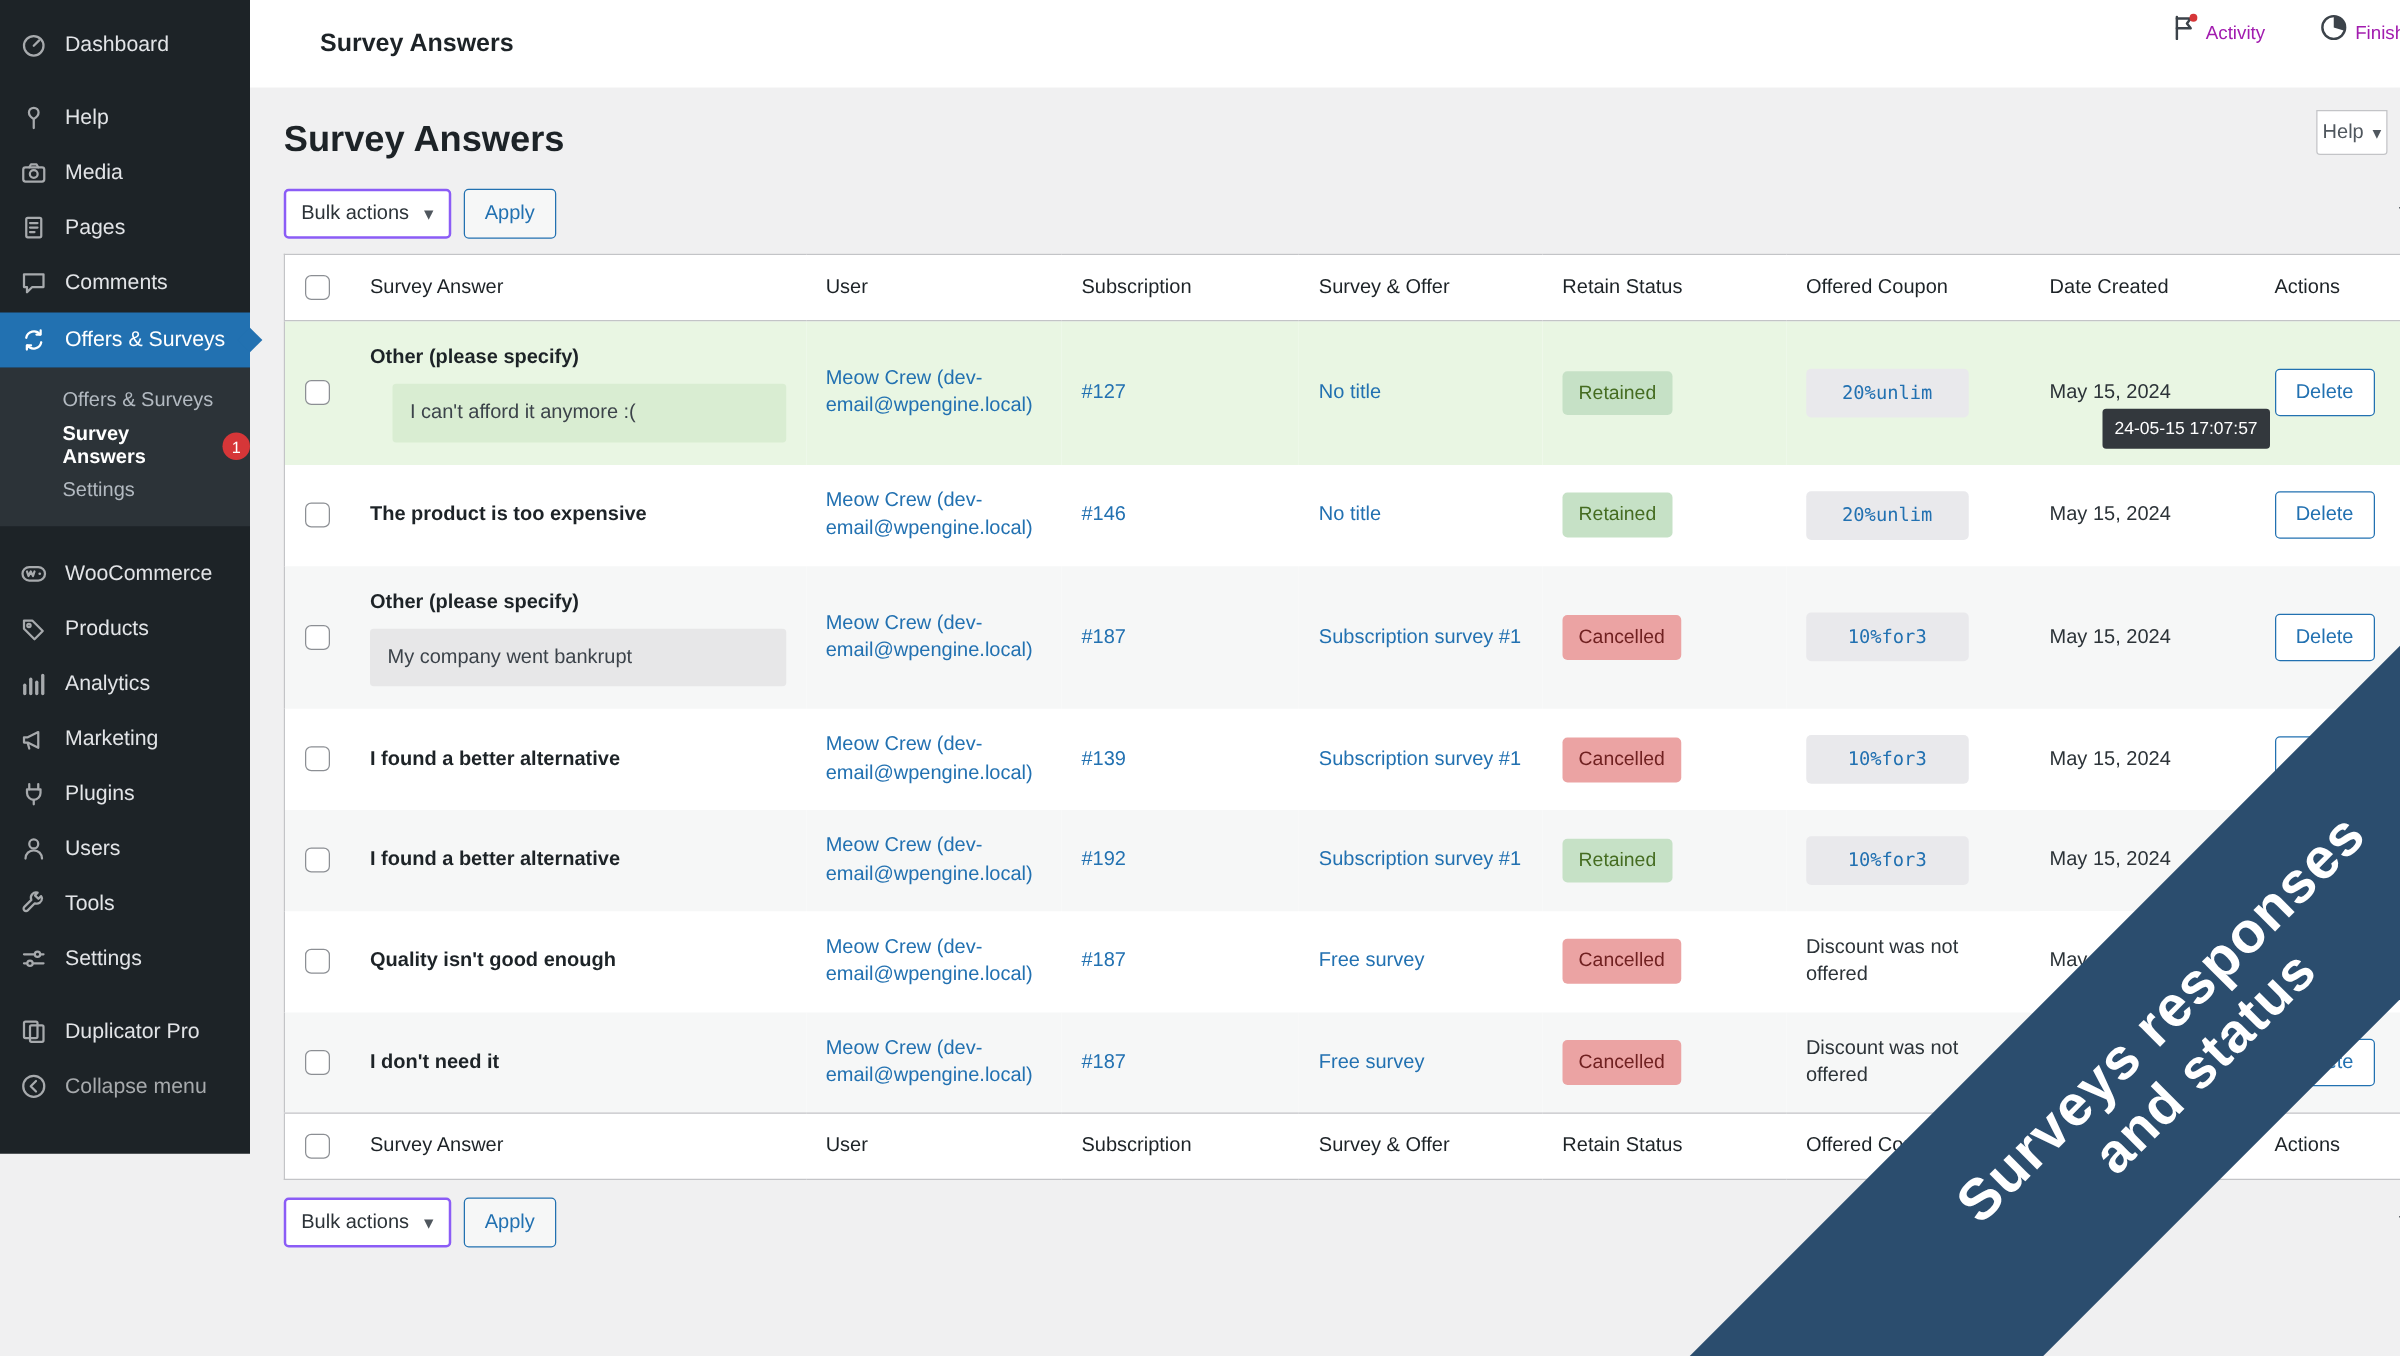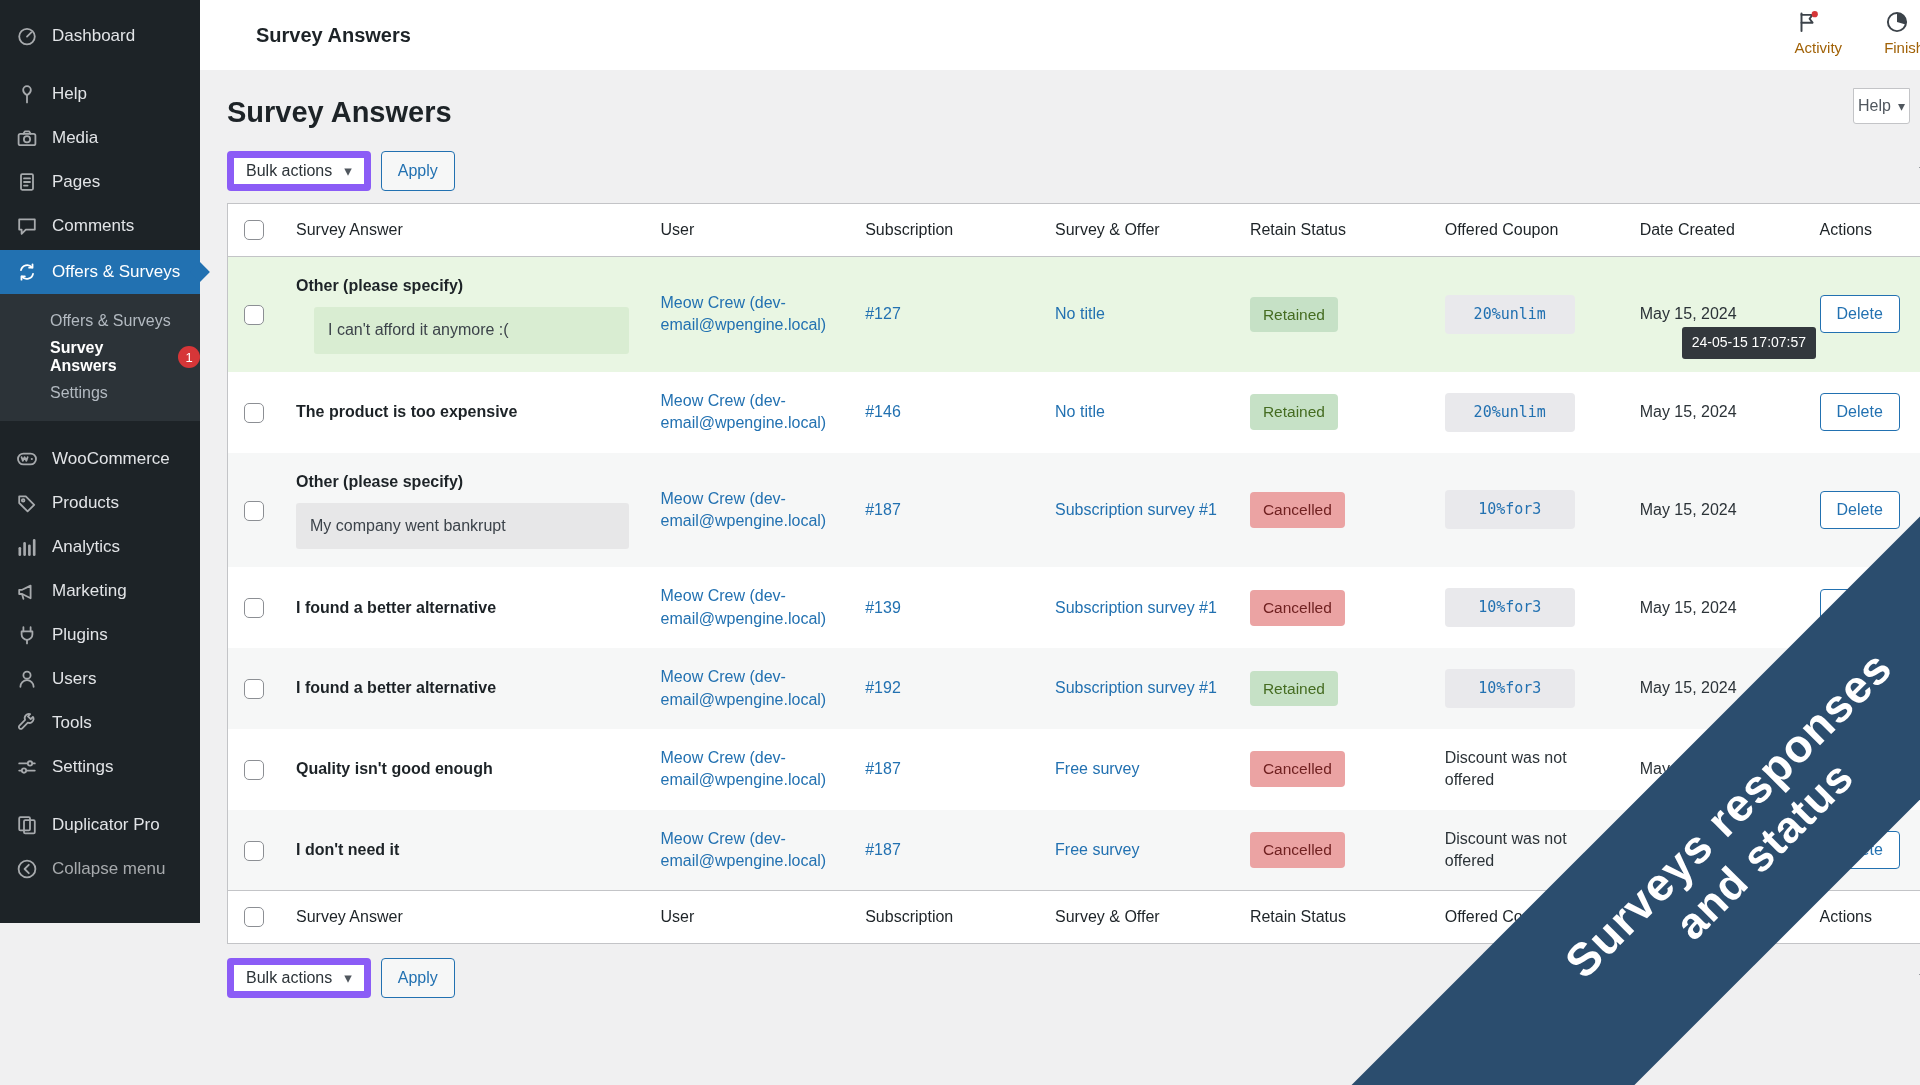--- a/index.html
+++ b/index.html
@@ -26,29 +26,29 @@
   .submenu-item{height:36px;display:flex;align-items:center;padding-left:50px;color:#b3bac1;font-size:16px;cursor:pointer;}
   .submenu-item.current{color:#fff;font-weight:700;}
   .red-badge{margin-left:9px;min-width:22px;height:22px;border-radius:50%;background:var(--badge-red);color:#fff;font-size:13px;font-weight:400;display:inline-flex;align-items:center;justify-content:center;}
   svg.mi,svg.hi{stroke:currentColor;fill:none;stroke-width:1.5;stroke-linecap:round;stroke-linejoin:round;}
 
   
   #main{margin-left:200px;height:1085px;position:relative;}
   .topbar{height:70px;background:#fff;display:flex;align-items:center;padding-left:56px;position:relative;}
   .topbar-title{font-size:20px;font-weight:700;color:#1d2327;}
   .topbar-right{position:absolute;right:-45px;top:9px;display:flex;gap:42px;}
-  .header-action{display:flex;flex-direction:column;align-items:flex-start;gap:4px;font-size:15px;color:#a16207;cursor:pointer;white-space:nowrap;}
+  .header-action{display:flex;flex-direction:row;align-items:flex-end;gap:4px;font-size:15px;color:#a21caf;cursor:pointer;white-space:nowrap;}
   .header-action svg{width:26px;height:26px;color:#3c434a;}
   .help-tab{position:absolute;top:88px;right:10px;z-index:5;background:#fff;border:1px solid var(--border);padding:8px 4px;font-size:16px;color:#50575e;display:flex;align-items:center;gap:7px;cursor:pointer;border-radius:0 0 3px 3px;}
   .help-tab::after{content:"▾";font-size:14px;color:#50575e;}
 
   .content{padding-left:27px;}
   h1.page-title{font-size:29px;font-weight:600;color:#1d2327;padding-top:26px;}
   .controls{display:flex;align-items:center;margin-top:22px;width:1740px;}
-  .select{height:40px;border:7px solid #8b5cf6;border-radius:4px;background:#fff;display:flex;align-items:center;gap:12px;padding:0 12px;font-size:16px;color:#2c3338;cursor:pointer;}
+  .select{height:40px;border:2px solid #8b5cf6;border-radius:4px;background:#fff;display:flex;align-items:center;gap:12px;padding:0 12px;font-size:16px;color:#2c3338;cursor:pointer;}
   .select::after{content:"▾";font-size:15px;color:#50575e;}
   .btn{height:40px;padding:0 16px;border:1px solid var(--accent);color:var(--accent);background:#f6f7f7;border-radius:4px;font-size:16px;font-family:inherit;cursor:pointer;}
   .apply{margin-left:10px;}
   .count{margin-left:auto;font-size:15px;color:#3c434a;white-space:nowrap;}
 
   .table-wrap{width:1740px;margin-top:12px;}
   table{width:100%;border-collapse:collapse;background:#fff;border:1px solid var(--border);}
   thead th,tfoot th{text-align:left;padding:16px;font-size:16px;font-weight:500;color:#1d2327;white-space:nowrap;}
   thead th{border-bottom:1px solid var(--border);}
   tfoot th{border-top:1px solid var(--border);}

